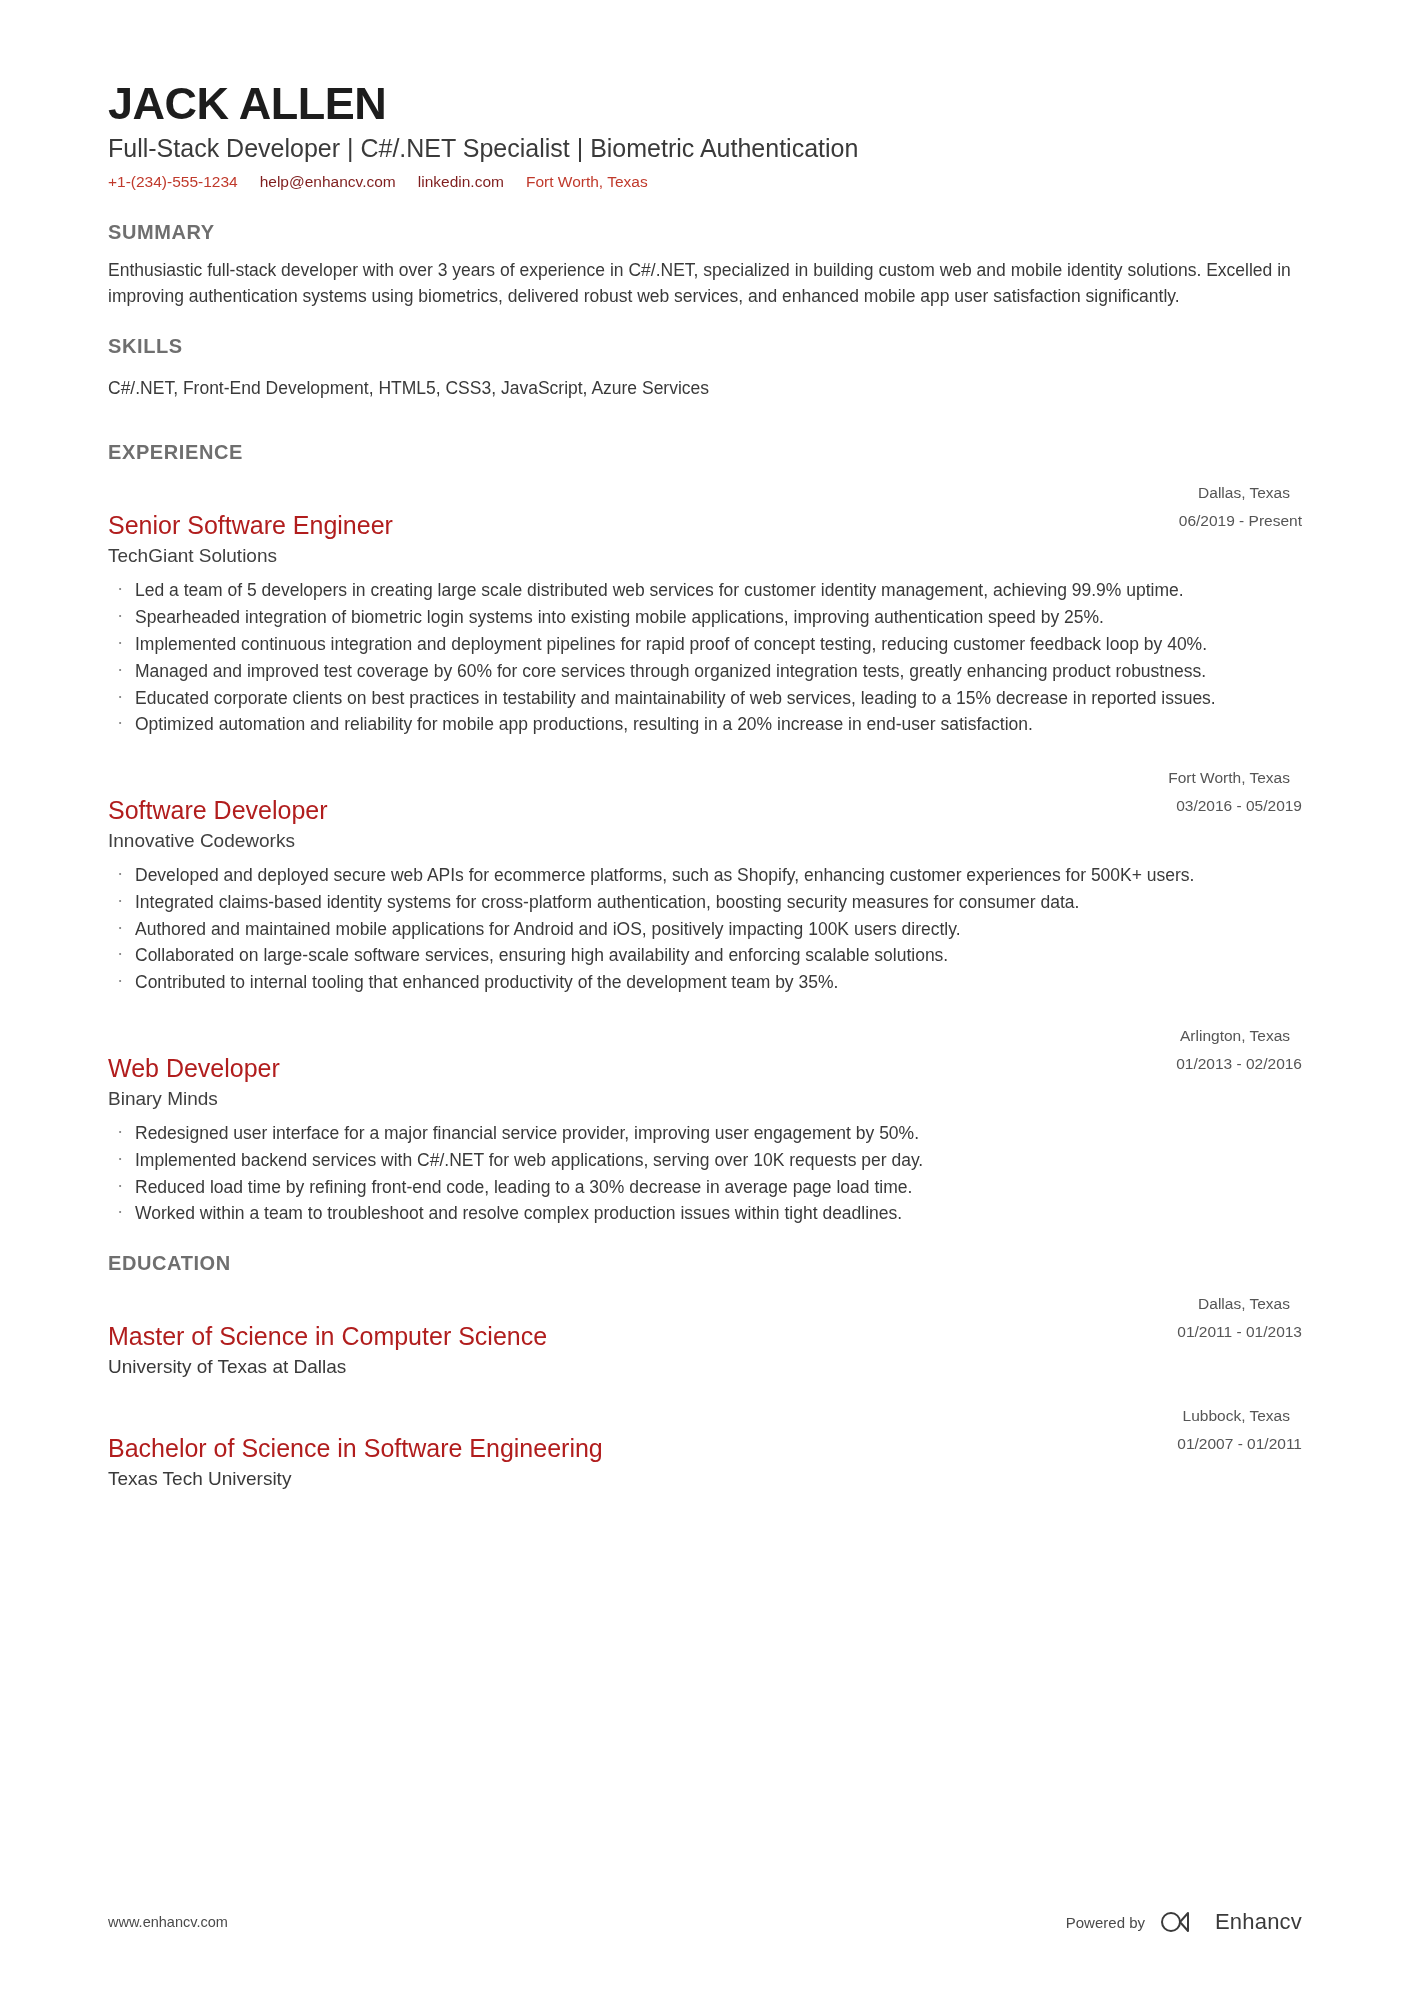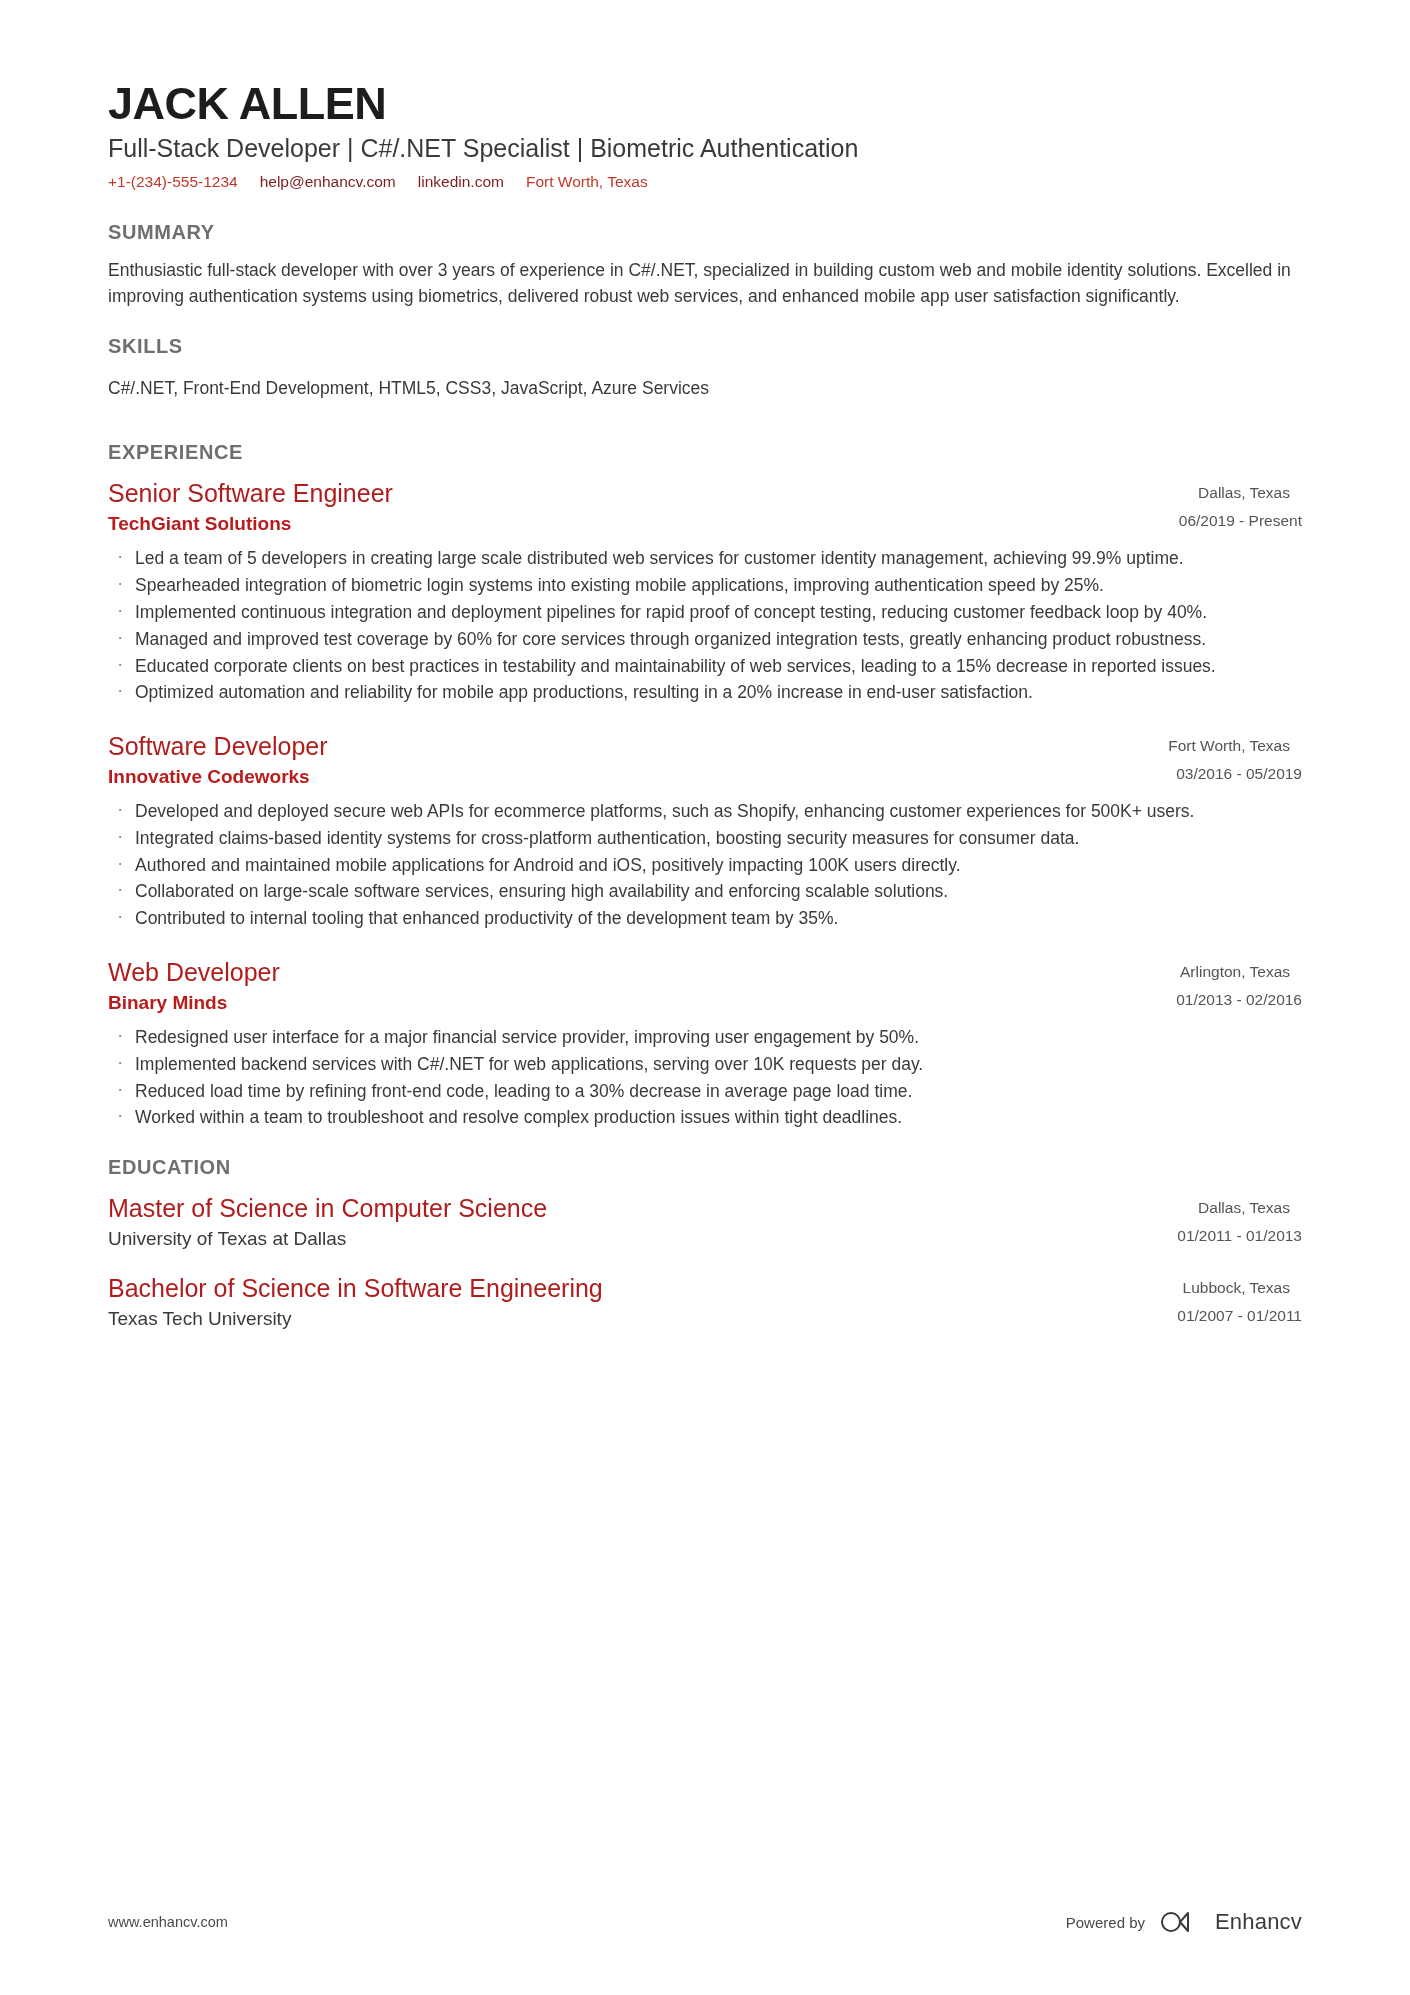--- a/index.html
+++ b/index.html
@@ -92,37 +92,38 @@
     margin-bottom: 26px;
   }
   .entry-head {
     display: flex;
     justify-content: space-between;
     align-items: flex-start;
   }
   .entry-left {
     flex: 1 1 auto;
     padding-right: 20px;
+    margin-top: 32px;
   }
   .entry-right {
     flex: 0 0 auto;
     text-align: right;
     padding-top: 6px;
   }
   .job-title {
     font-size: 25px;
     font-weight: 400;
     color: #b11d1d;
     line-height: 1.2;
     margin: 0 0 4px 0;
   }
   .company {
     font-size: 19px;
-    font-weight: 700;
-    color: #b91c1c;
+    font-weight: 400;
+    color: #404040;
     line-height: 1.25;
     margin: 0;
   }
   .entry-location {
     font-size: 15.5px;
     color: #555555;
     margin: 0 12px 9px 0;
     line-height: 1.2;
   }
   .entry-dates {

